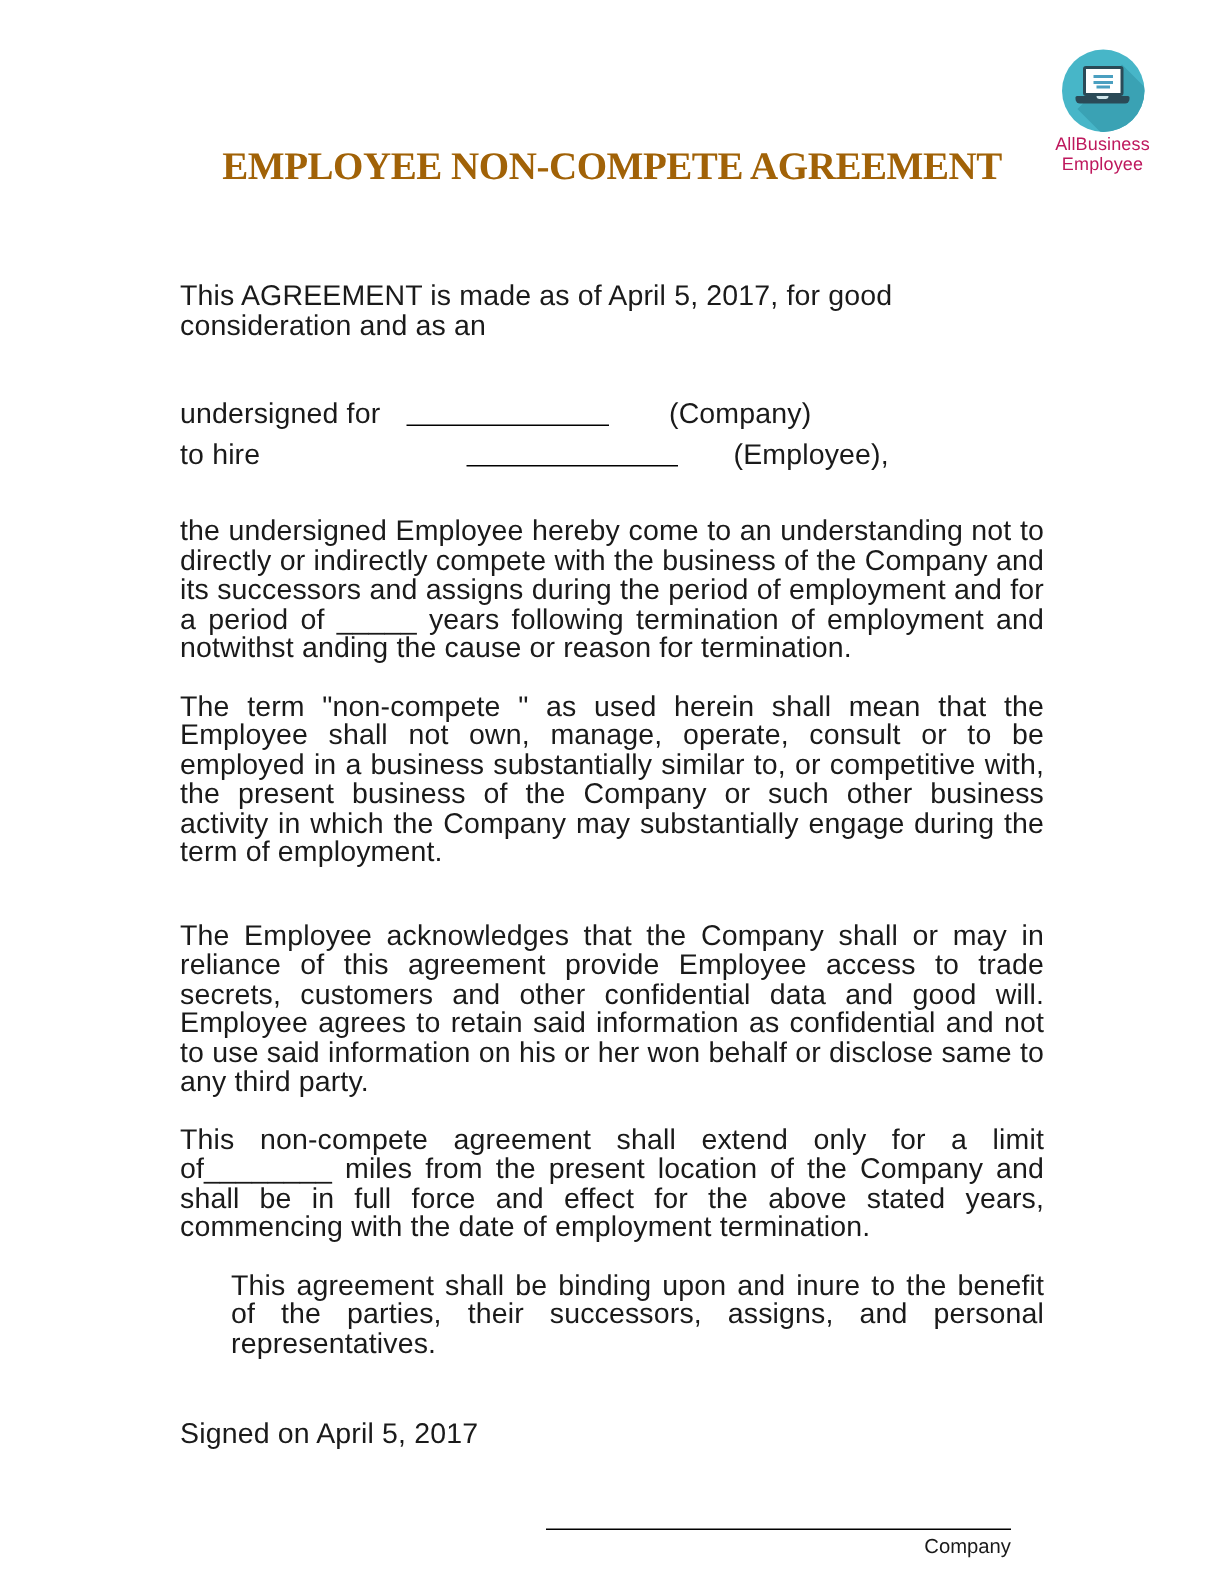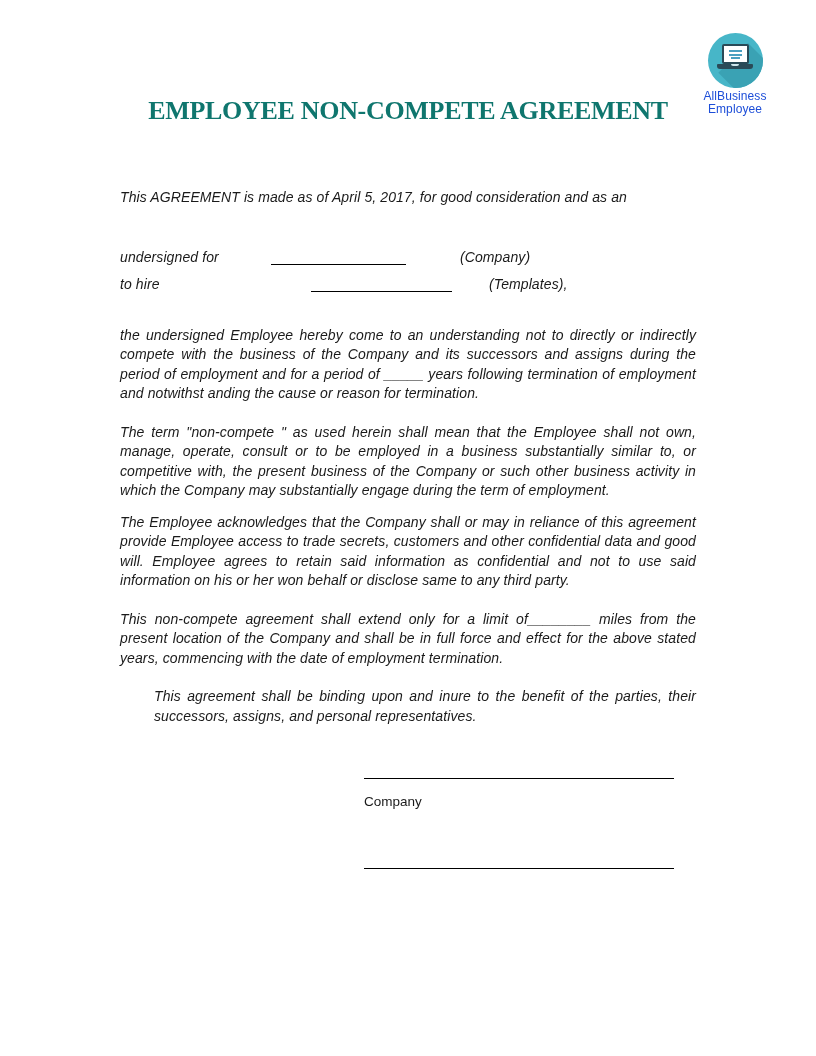--- a/index.html
+++ b/index.html
@@ -82,72 +82,71 @@
     left: 14px;
     width: 8px;
     height: 1.5px;
     background: #cfe6ec;
     border-radius: 0 0 2px 2px;
   }
   .logo-text {
     margin-top: 2px;
     font-size: 12px;
     line-height: 12.5px;
-    color: #1d4ed8;
+    color: #be185d;
     letter-spacing: 0.1px;
   }
 
   
   .doc-title {
     margin-top: 96px;
     font-family: "Liberation Serif", serif;
     font-weight: bold;
     font-size: 26px;
     line-height: 30px;
     letter-spacing: -0.3px;
     text-align: center;
-    color: #0f766e;
+    color: #a16207;
     white-space: nowrap;
   }
   .body-text {
-    font-size: 14px;
+    font-size: 19px;
     line-height: 19.5px;
     letter-spacing: 0.1px;
-    font-style: italic;
   }
   .intro { margin-top: 62px; }
   .fill-line { position: relative; height: 20px; }
   .fill-line.fl1 { margin-top: 40px; }
   .fill-line.fl2 { margin-top: 7px; }
   .fill-line .lbl { position: absolute; left: 0; top: 0; }
   .blank {
     position: absolute;
     top: 2px;
     height: 15px;
     border-bottom: 1px solid #000000;
   }
   .fl1 .blank { left: 151px; width: 135px; }
-  .fl1 .sfx  { position: absolute; left: 340px; top: 0; }
+  .fl1 .sfx  { position: absolute; left: 326px; top: 0; }
   .fl2 .blank { left: 191px; width: 141px; }
   .fl2 .sfx  { position: absolute; left: 369px; top: 0; }
 
   .body-par { text-align: justify; }
   .p1 { margin-top: 31px; }
   .p2 { margin-top: 19px; }
-  .p3 { margin-top: 12px; }
+  .p3 { margin-top: 36px; }
   .p4 { margin-top: 19px; }
   .p5 { margin-top: 19px; margin-left: 34px; }
   .signed { margin-top: 41px; }
 
   
   .sig-block { margin-left: 244px; width: 310px; }
   .sig-block.first { margin-top: 52px; }
   .sig-block.second { margin-top: 56px; }
   .sig-line { border-top: 1px solid #000000; height: 1px; }
-  .sig-label { font-size: 13.5px; line-height: 19.5px; margin-top: 13px; }
+  .sig-label { font-size: 13.5px; line-height: 19.5px; margin-top: 1px; text-align: right; }
 </style>
 </head>
 <body>
 
 <div class="page">
 
   <div class="logo">
     <div class="logo-circle">
       <div class="logo-shadow"></div>
       <div class="laptop">
@@ -171,29 +170,30 @@
 
   <div class="body-text fill-line fl1">
     <span class="lbl">undersigned for</span>
     <span class="blank"></span>
     <span class="sfx">(Company)</span>
   </div>
 
   <div class="body-text fill-line fl2">
     <span class="lbl">to hire</span>
     <span class="blank"></span>
-    <span class="sfx">(Templates),</span>
+    <span class="sfx">(Employee),</span>
   </div>
 
   <p class="body-text body-par p1">the undersigned Employee hereby come to an understanding not to directly or indirectly compete with the business of the Company and its successors and assigns during the period of employment and for a period of _____ years following termination of employment and notwithst anding the cause or reason for termination.</p>
   <p class="body-text body-par p2">The term "non-compete " as used herein shall mean that the Employee shall not own, manage, operate, consult or to be employed in a business substantially similar to, or competitive with, the present business of the Company or such other business activity in which the Company may substantially engage during the term of employment.</p>
   <p class="body-text body-par p3">The Employee acknowledges that the Company shall or may in reliance of this agreement provide Employee access to trade secrets, customers and other confidential data and good will. Employee agrees to retain said information as confidential and not to use said information on his or her won behalf or disclose same to any third party.</p>
   <p class="body-text body-par p4">This non-compete agreement shall extend only for a limit of________ miles from the present location of the Company and shall be in full force and effect for the above stated years, commencing with the date of employment termination.</p>
   <p class="body-text body-par p5">This agreement shall be binding upon and inure to the benefit of the parties, their successors, assigns, and personal representatives.</p>
 
+  <p class="body-text signed">Signed on April 5, 2017</p>
 
   <div class="sig-block first">
     <div class="sig-line"></div>
     <div class="sig-label">Company</div>
   </div>
 
   <div class="sig-block second">
     <div class="sig-line"></div>
     <div class="sig-label"></div>
   </div>

